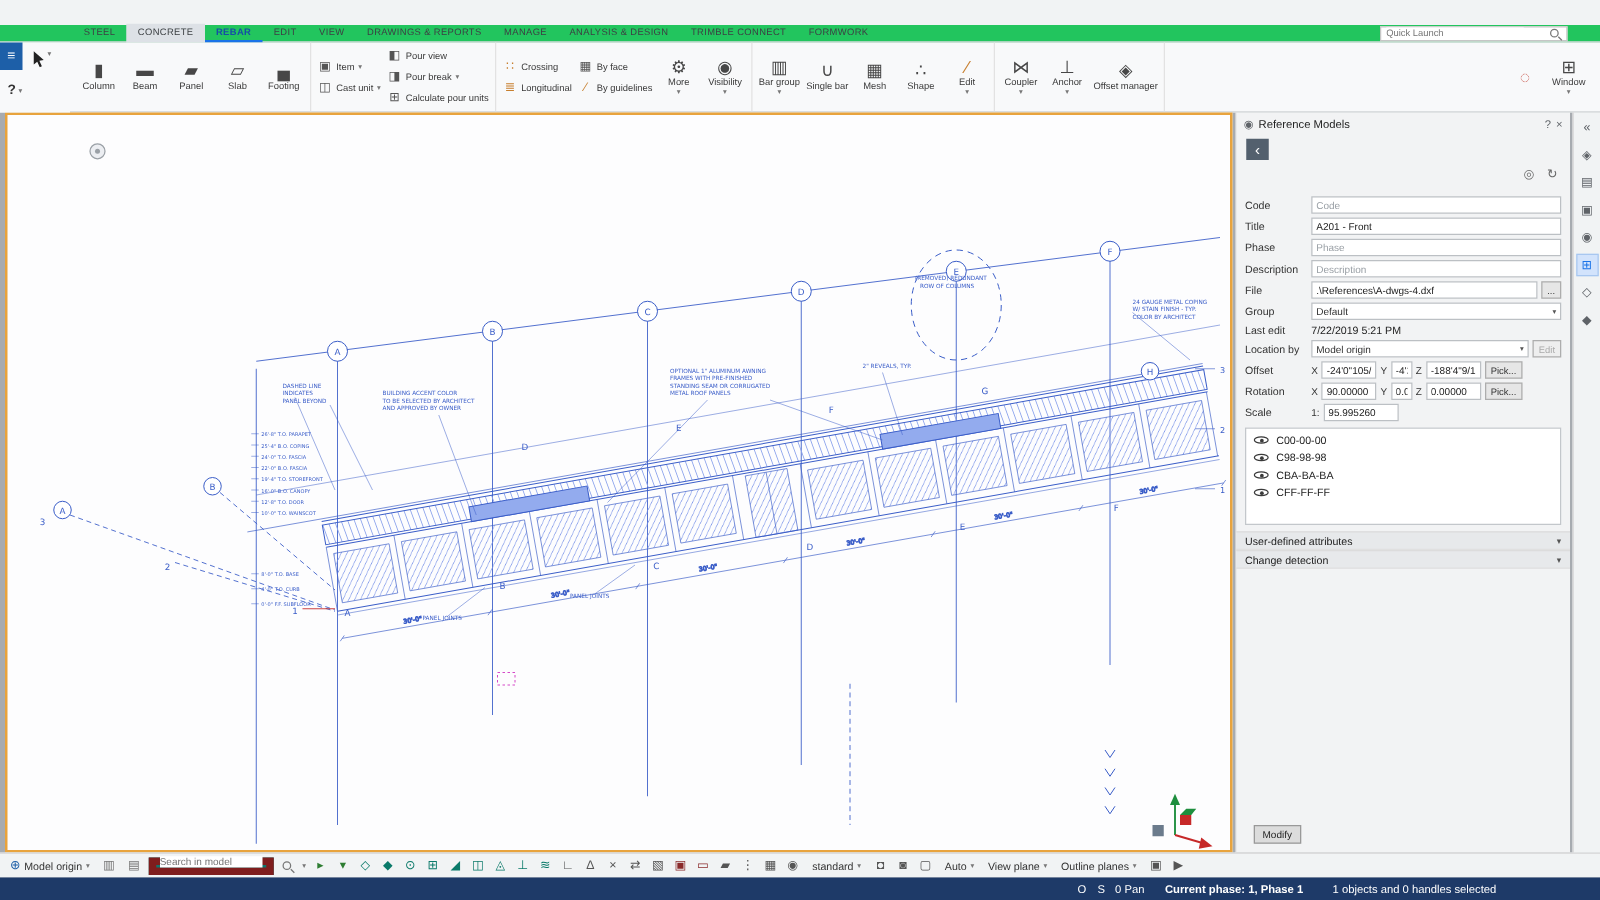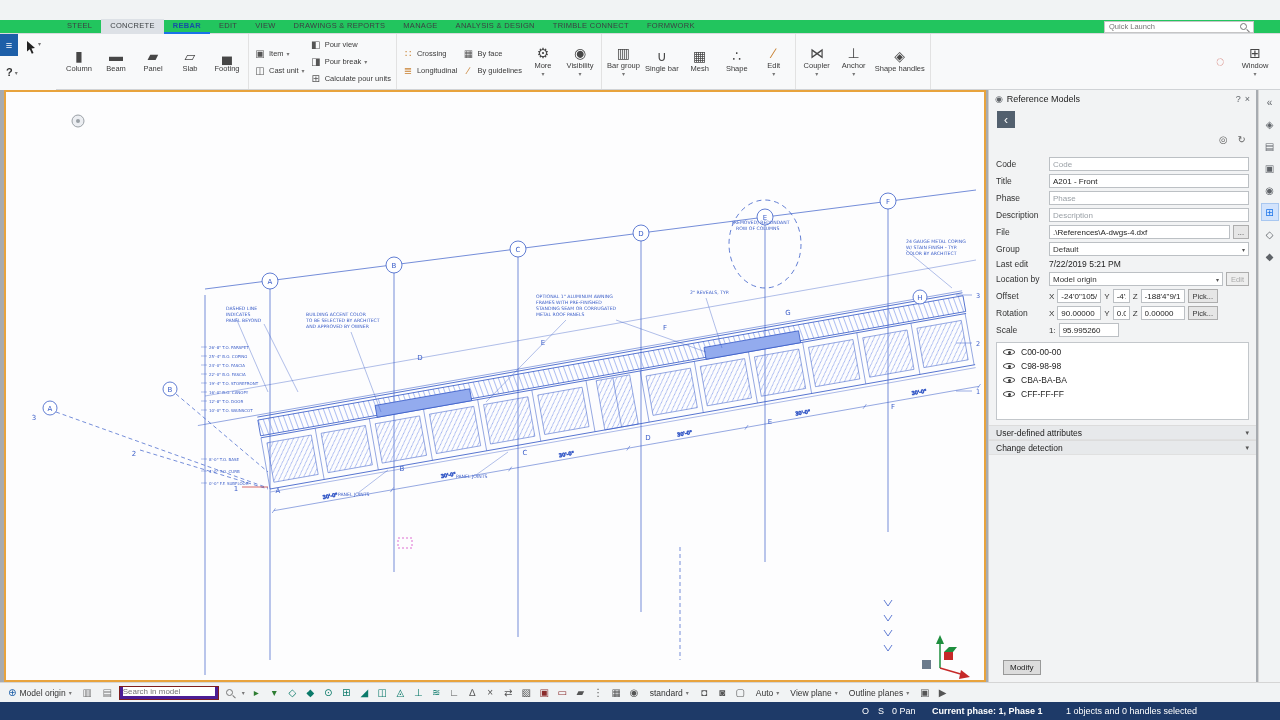--- a/index.html
+++ b/index.html
@@ -57,21 +57,21 @@
 .eye::before{content:"";position:absolute;left:0;top:2px;right:0;bottom:2px;border:1px solid #3a3a3a;border-radius:50%}
 .eye::after{content:"";position:absolute;left:4.5px;top:3.5px;width:3px;height:3px;background:#3a3a3a;border-radius:50%}
 .eye.blue::before{border-color:#1a73e8}.eye.blue::after{background:#1a73e8}
 .modifybtn{position:absolute;left:14px;bottom:7px;height:15px;background:#dcdcdc;border:1px solid #999;font-size:8px;padding:0 6px;display:flex;align-items:center;justify-content:center;color:#222}
 .rightstrip{position:absolute;right:0;top:90px;width:22px;height:592px;background:#f1f3f4;border-left:1px solid #d5d5d5;display:flex;flex-direction:column;align-items:center;padding-top:3px;gap:4px;z-index:3}
 .sideicon{width:18px;height:18px;display:flex;align-items:center;justify-content:center;font-size:10px;color:#5f6368}
 .sideicon.active{background:#d2e3fc;color:#1a73e8;border:1px solid #a8c7f0}
 .bottombar{position:absolute;left:0;right:0;top:682px;height:20px;background:#f1f3f4;border-top:1px solid #d5d5d5;display:flex;align-items:center;padding:0 4px;gap:3px;font-size:8.5px;color:#333}
 .bb-drop{display:flex;align-items:center;gap:3px;padding:0 4px;height:16px;white-space:nowrap}
 .bb-ic{font-size:10px;color:#1d5fa8}
-.bb-search{width:100px;height:14px;border:1px solid #7f1d1d;background:#4c1d95;display:flex;align-items:flex-start;padding:0 3px;flex:none}
+.bb-search{width:100px;height:14px;border:6px solid #7f1d1d;background:#0f766e;display:flex;align-items:flex-end;padding:0 3px;flex:none}
 .bb-search input{border:0;outline:0;width:100%;font-size:8px;font-family:inherit;color:#555}
 .icon-strip{display:flex;align-items:center;gap:1px}
 .bbicon{width:17px;height:16px;display:flex;align-items:center;justify-content:center;font-size:10px}
 .statusbar{position:absolute;left:0;right:0;top:702px;height:18px;background:#1e3a68;color:#fff;font-size:9px}
 .statusbar span{position:absolute;top:4px;white-space:nowrap}
 .sb-os1{left:862px}.sb-os2{left:878px}.sb-pan{left:892px}.sb-phase{left:932px;font-weight:bold}.sb-sel{left:1066px}
 </style>
 </head>
 <body>
 
@@ -227,21 +227,21 @@
         <span>Coupler</span>
         <span class="caret">▾</span>
       </div>
     <div class="rbtn">
         <span class="ric">⊥</span>
         <span>Anchor</span>
         <span class="caret">▾</span>
       </div>
     <div class="rbtn">
         <span class="ric">◈</span>
-        <span>Shape handles</span>
+        <span>Offset manager</span>
       </div>
   </div>
   <div class="rgroup" style="border-right:none;margin-left:auto">
     <div class="rbtn" style="min-width:22px">
         <span class="ric red">◌</span>
       </div>
   </div>
   <div class="rgroup" style="border-right:none;margin-right:4px">
     <div class="rbtn">
         <span class="ric">⊞</span>

